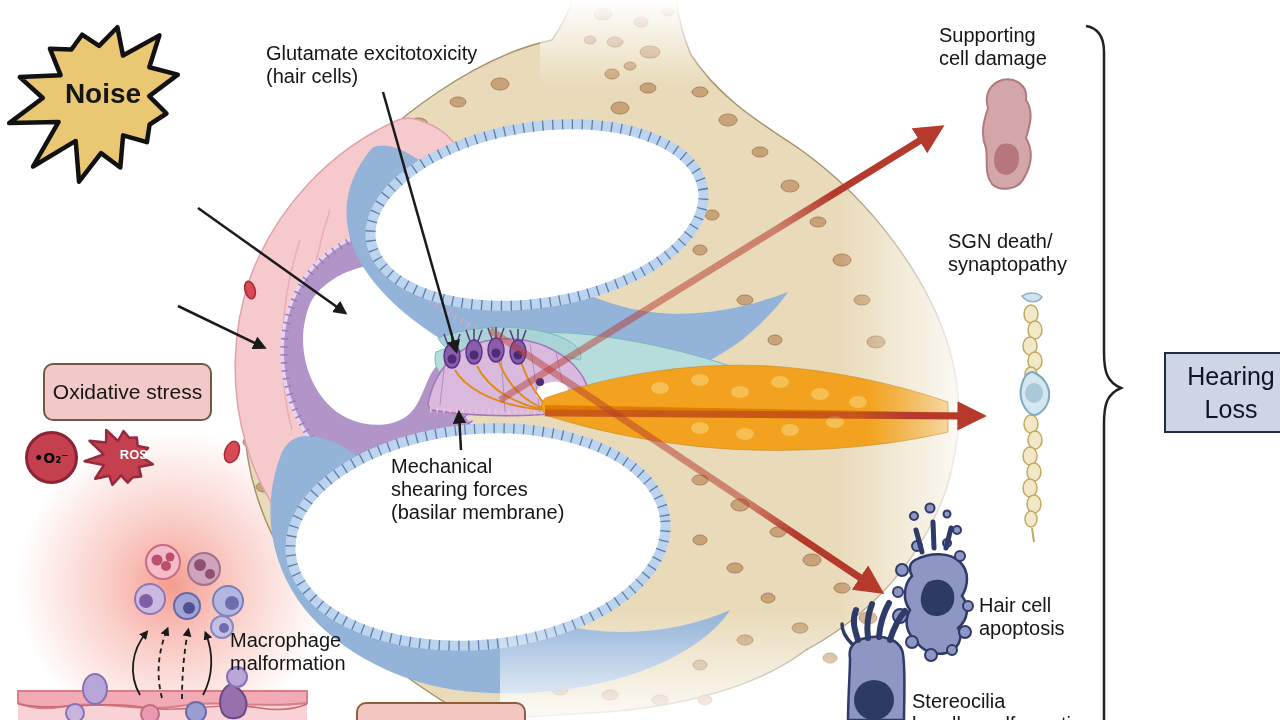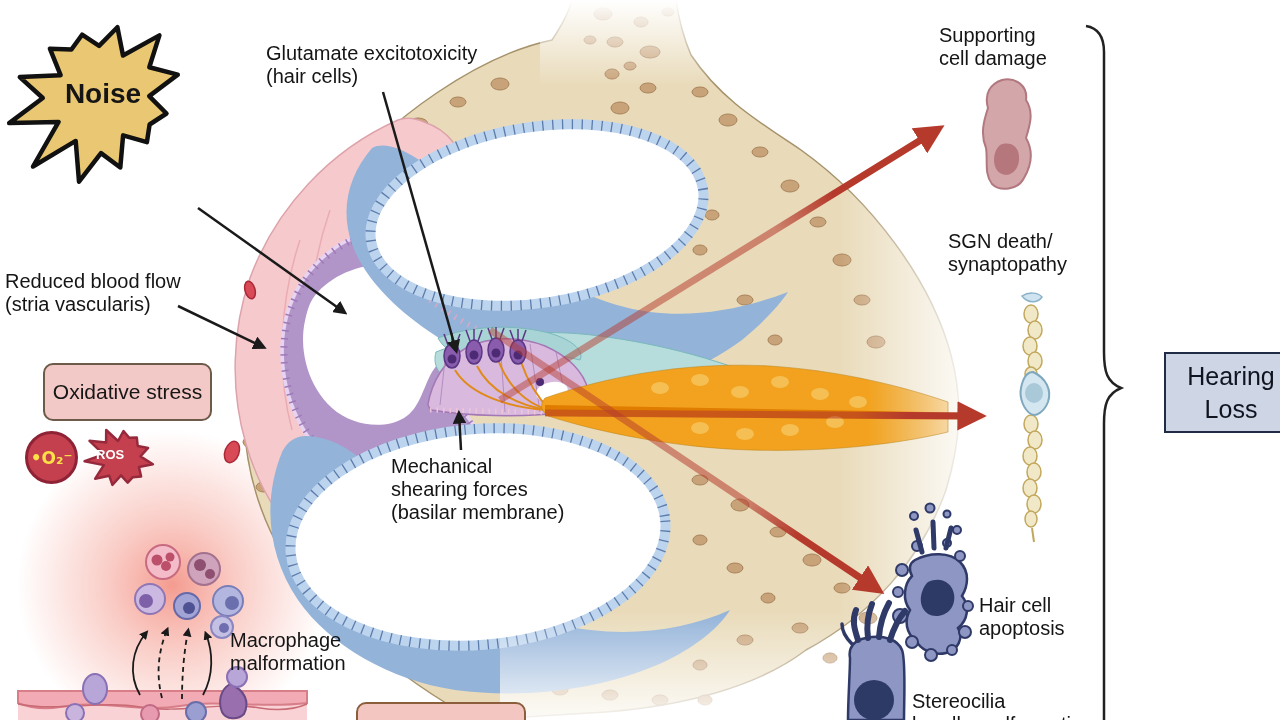--- a/index.html
+++ b/index.html
@@ -11,23 +11,23 @@
   .box{position:absolute;box-sizing:border-box;display:flex;align-items:center;justify-content:center;
        text-align:center;}
   #oxidative-box{left:11px;top:363px;width:169px;height:58px;background:var(--box_pink);
        border:2.5px solid #6e5a49;border-radius:10px;font-size:21px;color:#161616;margin-left:32px;}
   #inflammation-box{left:356px;top:702px;width:170px;height:40px;background:#f4c6c1;
        border:2.5px solid #8b5e3c;border-radius:10px;}
   #hearing-box{left:1164px;top:352px;width:134px;height:81px;background:var(--hearing_fill);
        border:2.5px solid var(--hearing_border);font-size:25px;line-height:1.3;color:#101420;
        white-space:pre-line;}
   #o2-icon{left:25px;top:431px;width:53px;height:53px;border-radius:50%;
-       background:var(--ros_red);border:3px solid #8f2336;color:#fde047;font-weight:700;
-       font-size:17px;font-family:"DejaVu Sans",sans-serif;}
-  #ros-label{position:absolute;left:96px;top:447px;width:52px;text-align:left;color:#fff;
+       background:var(--ros_red);border:3px solid #8f2336;color:#000000;font-weight:700;
+       font-size:14px;font-family:"DejaVu Sans",sans-serif;}
+  #ros-label{position:absolute;left:96px;top:447px;width:52px;text-align:right;color:#fff;
        font-weight:700;font-size:13px;}
   #noise-label{position:absolute;left:38px;top:78px;width:130px;text-align:center;}
   .star{stroke-linejoin:round;}
 </style>
 </head>
 <body>
 
 <div id="stage">
 
 <svg id="art" width="1280" height="720" viewBox="0 0 1280 720">
@@ -413,22 +413,20 @@
   <path d="M1086,26 C1098,28 1104,36 1104,52 L1104,352 C1104,372 1107,382 1121,388
            C1107,394 1104,404 1104,424 L1104,720" fill="none" stroke="#222" stroke-width="2.5"></path>
 
   <polygon class="star" fill="#eac873" stroke="#111" stroke-width="4.5" points="177.8,74.6 149.2,96.1 166.5,113.5 149.6,124.5 146.9,142.2 123.1,135.4 120.3,167.5 101.0,153.1 79.0,181.6 75.7,140.9 33.0,166.5 58.6,121.9 9.2,123.1 42.8,98.0 19.8,77.1 60.6,75.2 49.9,48.7 71.4,49.5 82.1,34.7 99.1,45.9 117.4,27.2 123.0,55.5 159.4,35.4 149.3,67.3"></polygon>
   <polygon class="star" fill="#c5404f" stroke="#96293b" stroke-width="2.5" points="152.9,464.3 138.9,466.9 141.1,476.6 132.8,477.2 127.7,482.7 121.0,475.4 112.4,484.9 109.2,475.7 95.2,478.7 103.8,465.1 84.6,461.2 103.6,454.3 89.5,440.8 106.1,442.5 106.2,430.0 118.0,441.0 123.5,431.0 129.2,437.7 136.8,437.6 137.7,445.9 148.1,447.9 140.4,456.4"></polygon>
 </svg>
 
 <div class="lbl" style="left:266px;top:42px;">Glutamate excitotoxicity
 (hair cells)</div>
 <div class="lbl big" id="noise-label">Noise</div>
-<div class="lbl" style="left:5px;top:270px;">Reduced blood flow
-(stria vascularis)</div>
 <div class="box" id="oxidative-box">Oxidative stress</div>
 <div class="box" id="o2-icon">•O₂⁻</div>
 <div id="ros-label">ROS</div>
 <div class="lbl" style="left:230px;top:629px;">Macrophage
 malformation</div>
 <div class="lbl" style="left:939px;top:24px;">Supporting
 cell damage</div>
 <div class="lbl" style="left:391px;top:455px;">Mechanical
 shearing forces
 (basilar membrane)</div>

